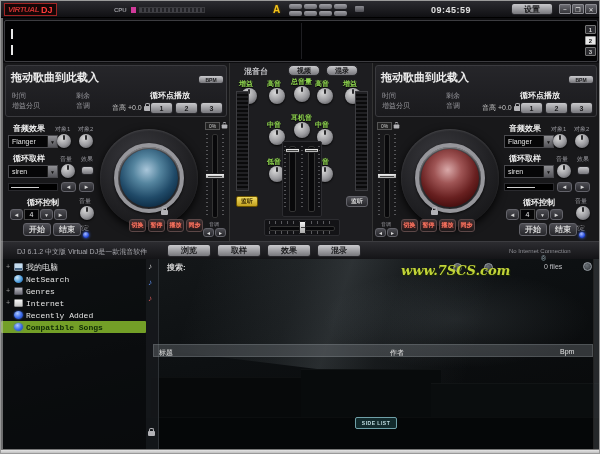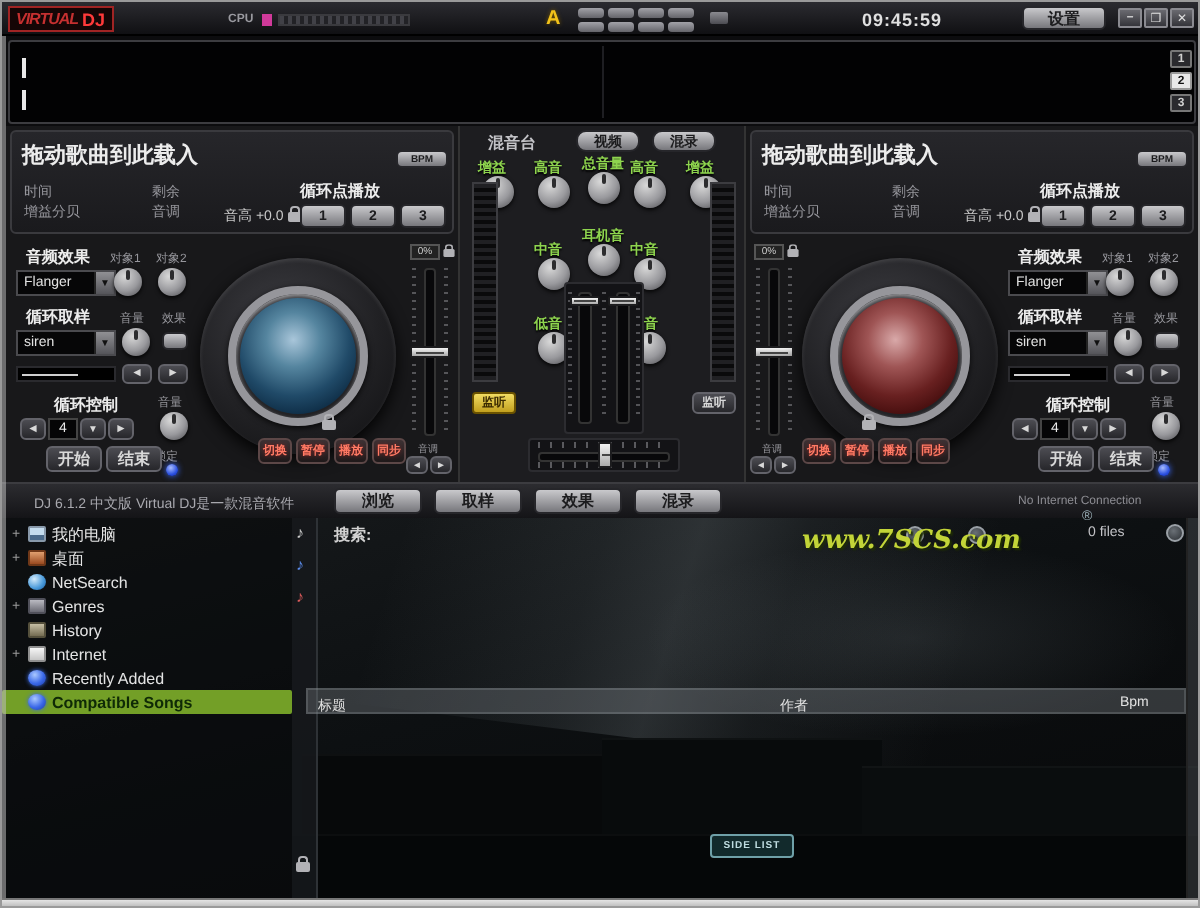--- a/index.html
+++ b/index.html
@@ -90,21 +90,21 @@
              background:linear-gradient(180deg,#2c2c30,#141417); border-top:1px solid #3c3c40; }
 
   
   #browser { position:absolute; left:0; top:258px; width:600px; height:190px; overflow:hidden;
              background:linear-gradient(165deg,#171a1c 0%,#0d1012 45%,#070809 100%); }
   .beam { position:absolute; left:40px; top:-20px; width:560px; height:130px; transform:rotate(7deg);
           background:linear-gradient(100deg,transparent 28%,rgba(165,178,184,.10) 45%,rgba(185,198,204,.17) 53%,rgba(160,172,178,.08) 62%,transparent 78%); }
   .glow { position:absolute; left:320px; top:10px; width:270px; height:100px;
           background:radial-gradient(ellipse at center,rgba(150,162,168,.15),transparent 70%); }
   .silh { position:absolute; background:#07090a; box-shadow:inset 0 1px 0 rgba(255,255,255,.03); }
-  #sidebar { position:absolute; left:0; top:0; width:145px; height:190px; background:rgba(8,10,12,.62); }
+  #sidebar { position:absolute; left:0; top:0; width:145px; height:190px; background:rgba(8,10,12,.62);font-family:Liberation Mono, monospace; }
   .tree-item { position:relative; display:flex; align-items:center; gap:3px; height:12px; padding:0 2px 0 4px;
                font-size:8px; color:#e4e4e4; }
   .expand { width:6px; color:#9a9a9a; font-size:7px; text-align:center; }
   .ticon { width:9px; height:8px; border-radius:1px; flex:0 0 auto; }
   .icon-computer { background:linear-gradient(180deg,#c4dcee 0 60%,#4a6a8a 60%); border:1px solid #8899aa; }
   .icon-desktop { background:linear-gradient(180deg,#e0a070,#9a4a20); border:1px solid #703818; }
   .icon-globe { border-radius:50%; background:radial-gradient(circle at 35% 32%,#d2eafa,#4a9ada 58%,#155aa0); }
   .icon-genres { background:linear-gradient(180deg,#babac2,#6a6a74); border:1px solid #50505a; }
   .icon-history { background:linear-gradient(180deg,#c6beA4,#746c52); border:1px solid #55503c; }
   .icon-playlists { background:linear-gradient(180deg,#f6f6f6,#c6c6c6); border:1px solid #909090; }
@@ -423,38 +423,28 @@
     <div class="silh" style="left:430px;top:124px;width:170px;height:48px;background:#0a0d0e"></div>
     <div class="silh" style="left:145px;top:158px;width:455px;height:32px;background:#050708"></div>
 
     <div id="sidebar">
       <div class="tree-item" style="margin-top:2px">
         <span class="expand">+</span>
         <span class="ticon icon-computer"></span>
         <span class="tree-label">我的电脑</span>
       </div>
       <div class="tree-item">
-        <span class="expand">+</span>
-        <span class="ticon icon-desktop"></span>
-        <span class="tree-label">桌面</span>
-      </div>
-      <div class="tree-item">
         <span class="expand"></span>
         <span class="ticon icon-globe"></span>
         <span class="tree-label">NetSearch</span>
       </div>
       <div class="tree-item">
         <span class="expand">+</span>
         <span class="ticon icon-genres"></span>
         <span class="tree-label">Genres</span>
-      </div>
-      <div class="tree-item">
-        <span class="expand"></span>
-        <span class="ticon icon-history"></span>
-        <span class="tree-label">History</span>
       </div>
       <div class="tree-item">
         <span class="expand">+</span>
         <span class="ticon icon-playlists"></span>
         <span class="tree-label">Internet</span>
       </div>
       <div class="tree-item">
         <span class="expand"></span>
         <span class="ticon icon-auto"></span>
         <span class="tree-label">Recently Added</span>

